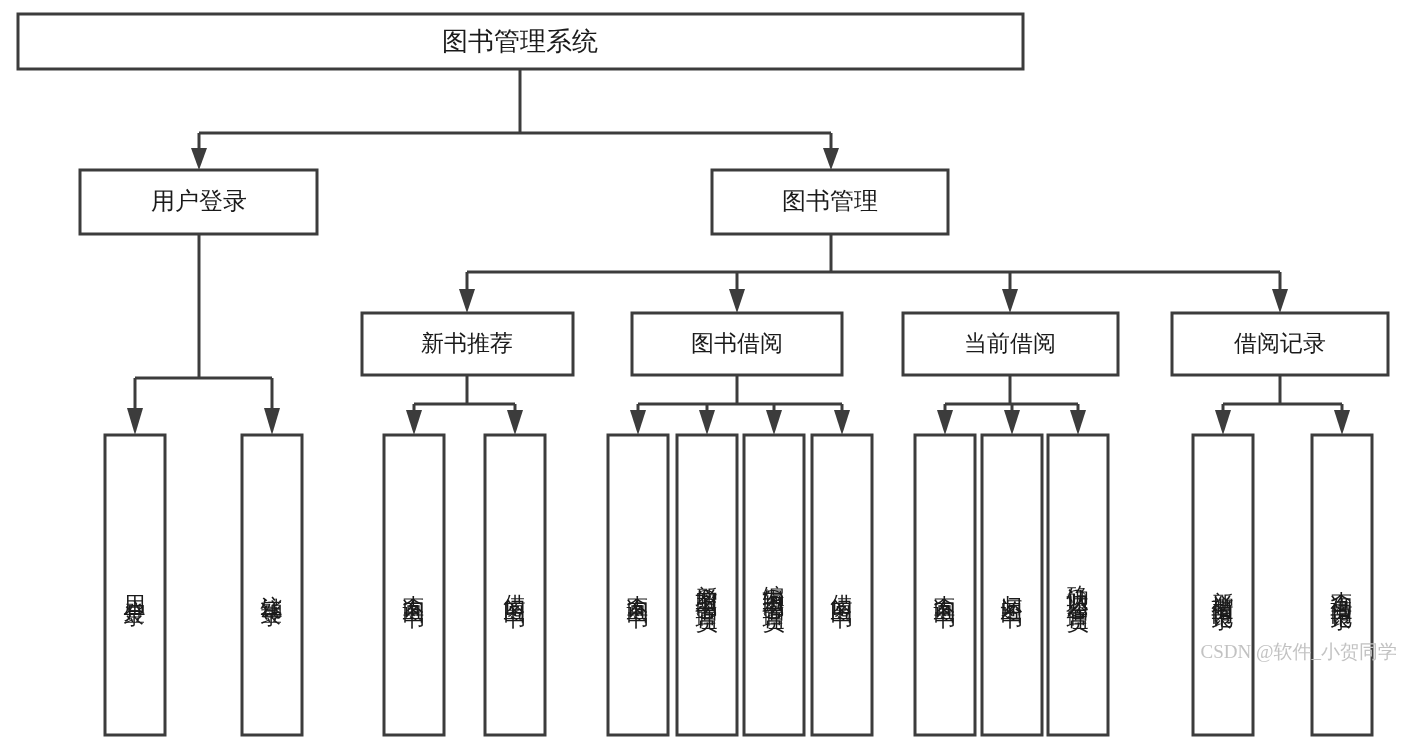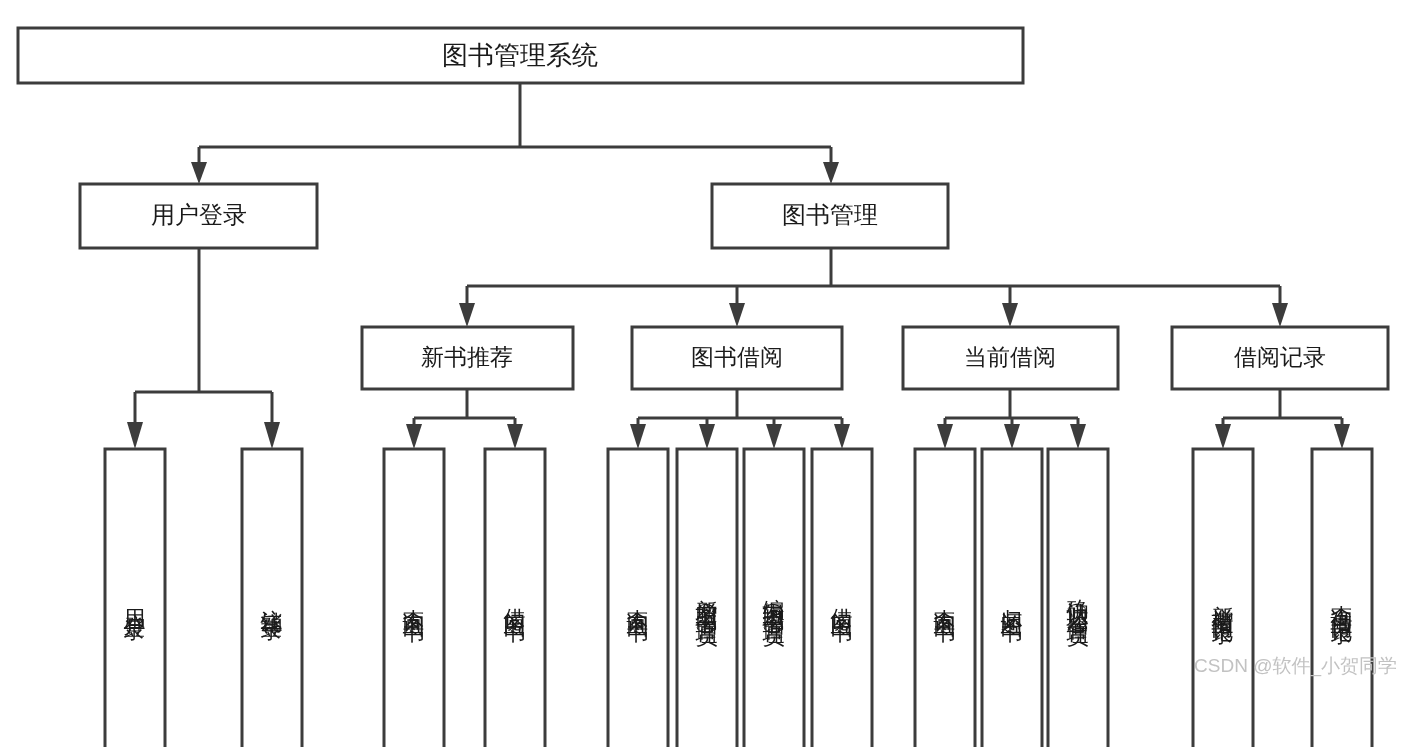--- a/index.html
+++ b/index.html
@@ -10,21 +10,21 @@
   body {
     width: 1405px;
     height: 747px;
     font-family: "Liberation Sans", "DejaVu Sans", sans-serif;
     overflow: hidden;
     position: relative;
   }
   #diagram-root {
     position: absolute;
     left: 0;
-    top: 14px;
+    top: 0;
     width: 1405px;
     height: 669px;
   }
   svg#flowchart {
     display: block;
     width: 1405px;
     height: 747px;
   }
   .node-box {
     fill: #ffffff;
@@ -55,21 +55,21 @@
     fill: none;
   }
   .arrow-head {
     fill: #3c3c3c;
     stroke: none;
   }
   .watermark {
     position: absolute;
     right: 8px;
     bottom: 4px;
-    font-family: Liberation Sans, sans-serif;
+    font-family: Liberation Serif, serif;
     font-size: 19px;
     color: #c2c2c2;
     white-space: nowrap;
     user-select: none;
   }
 </style>
 </head>
 <body>
 
 <div id="diagram-root">

